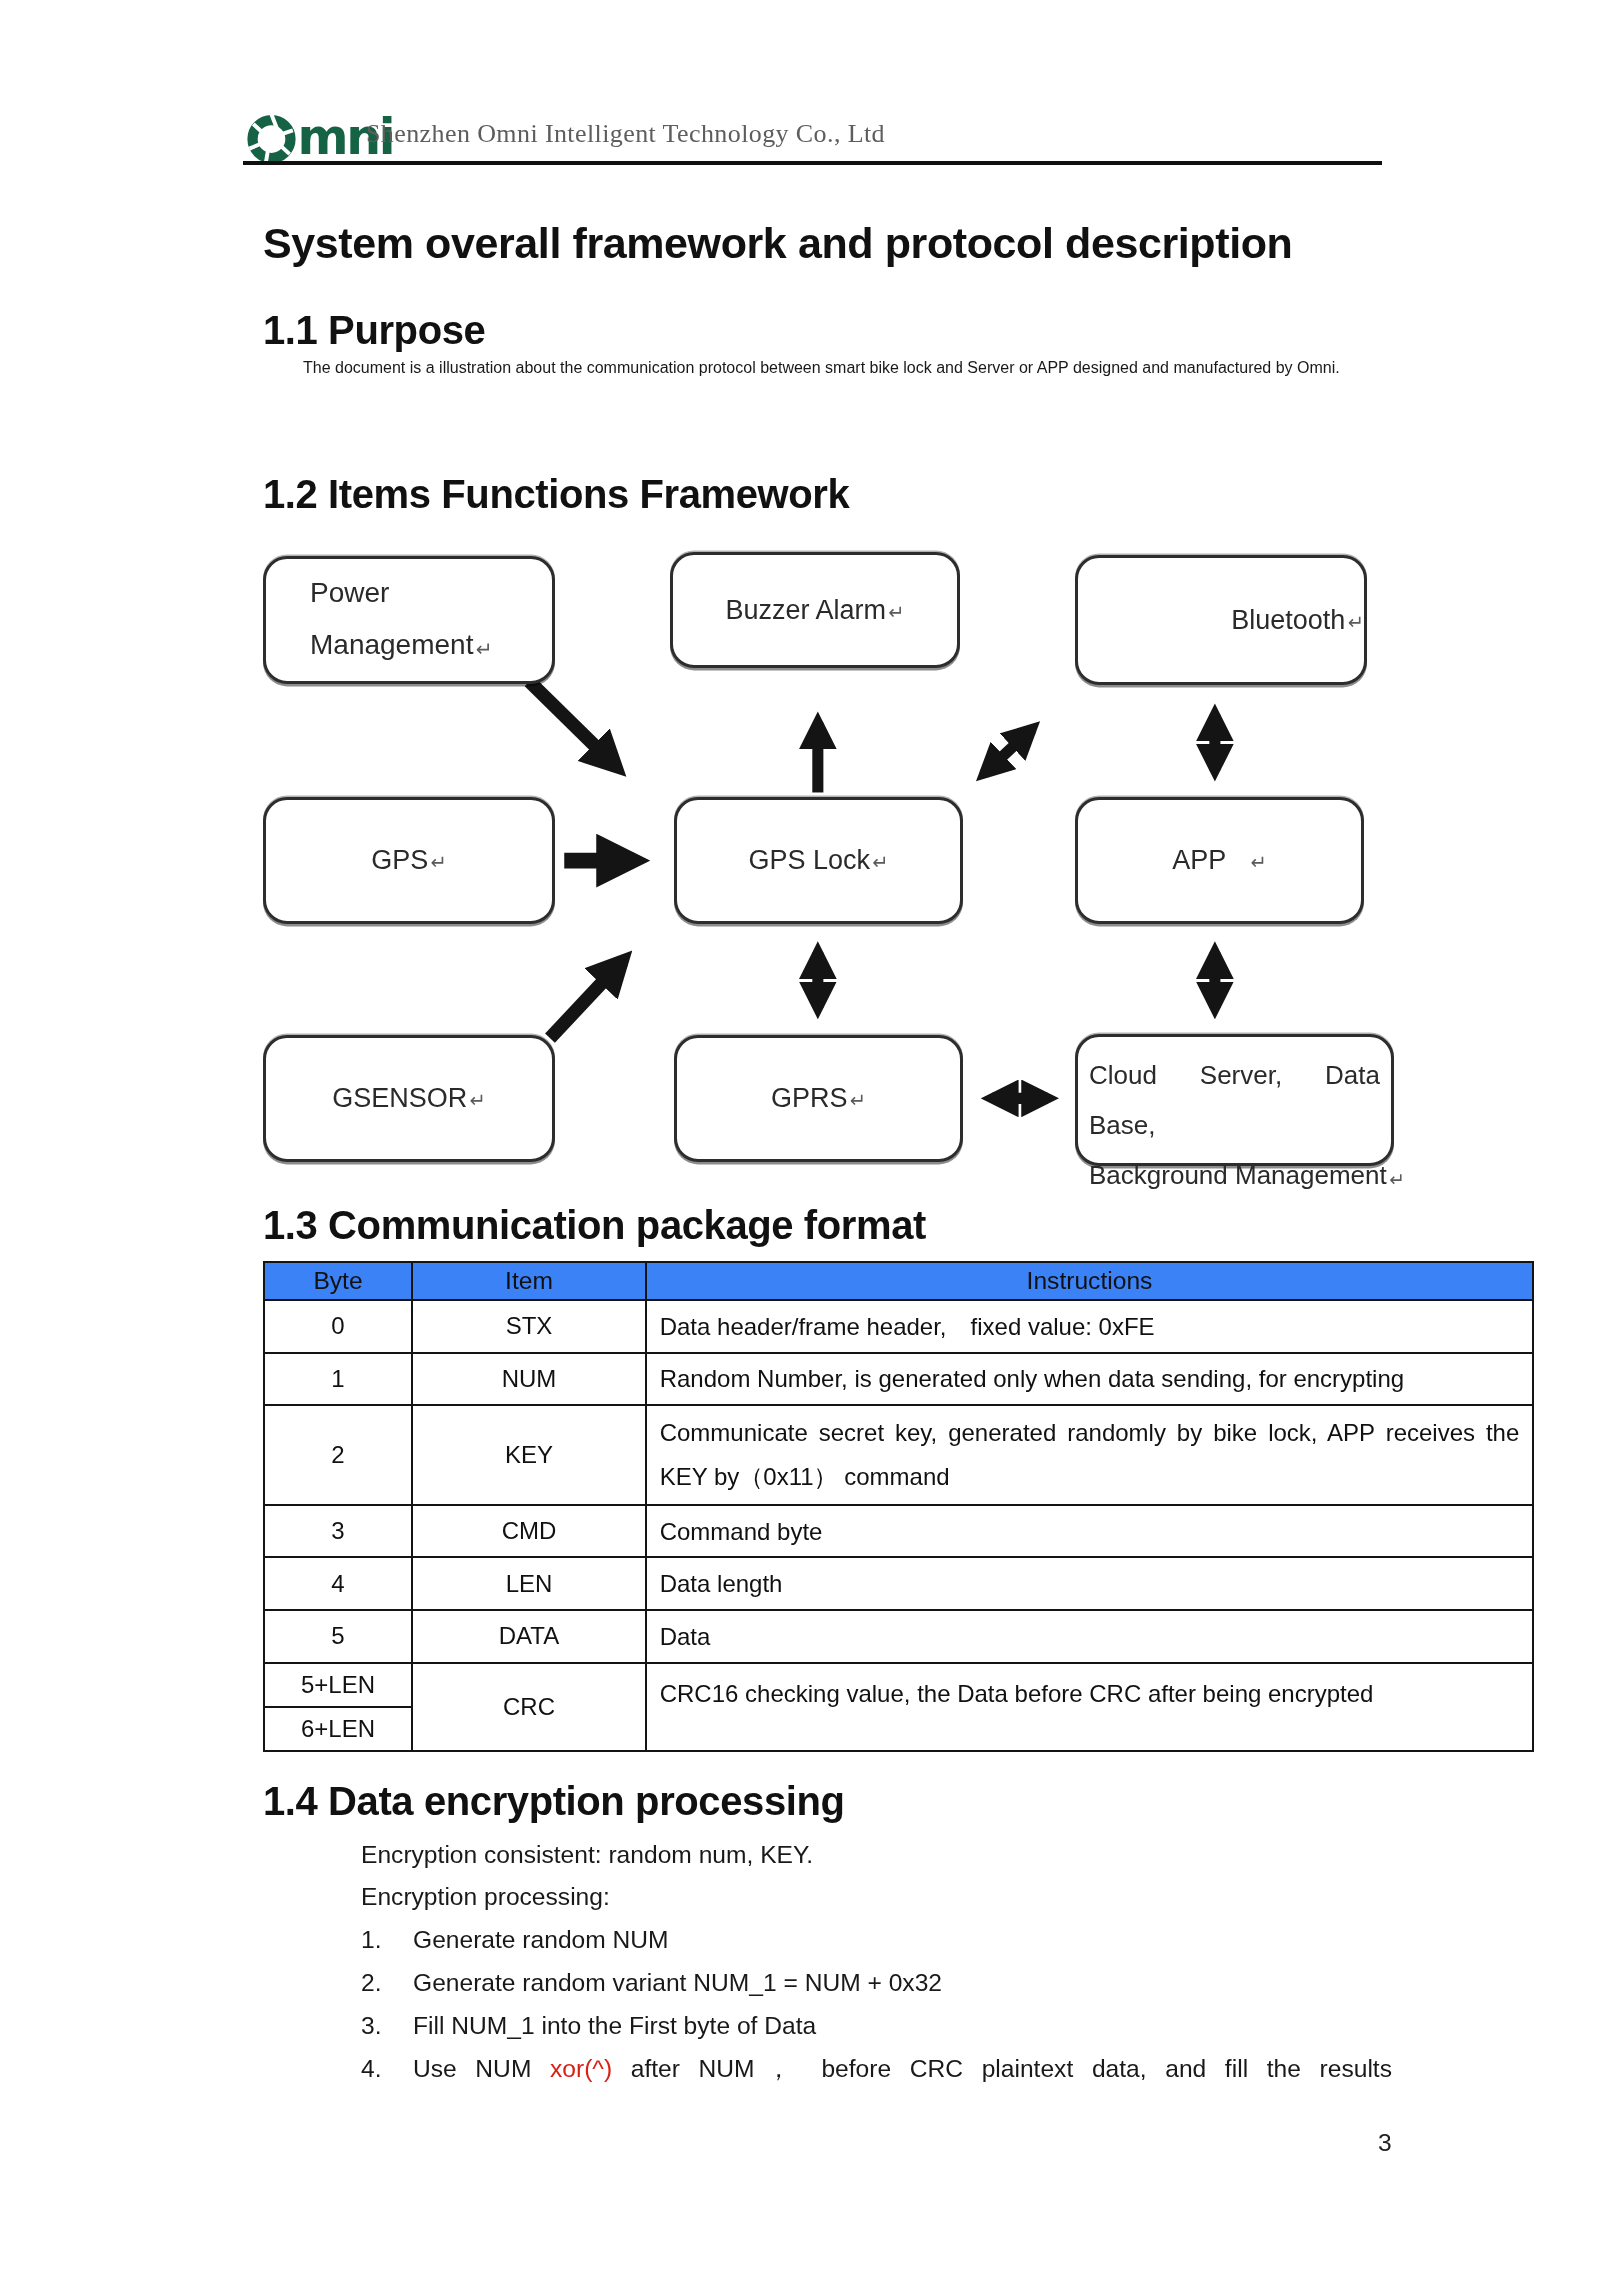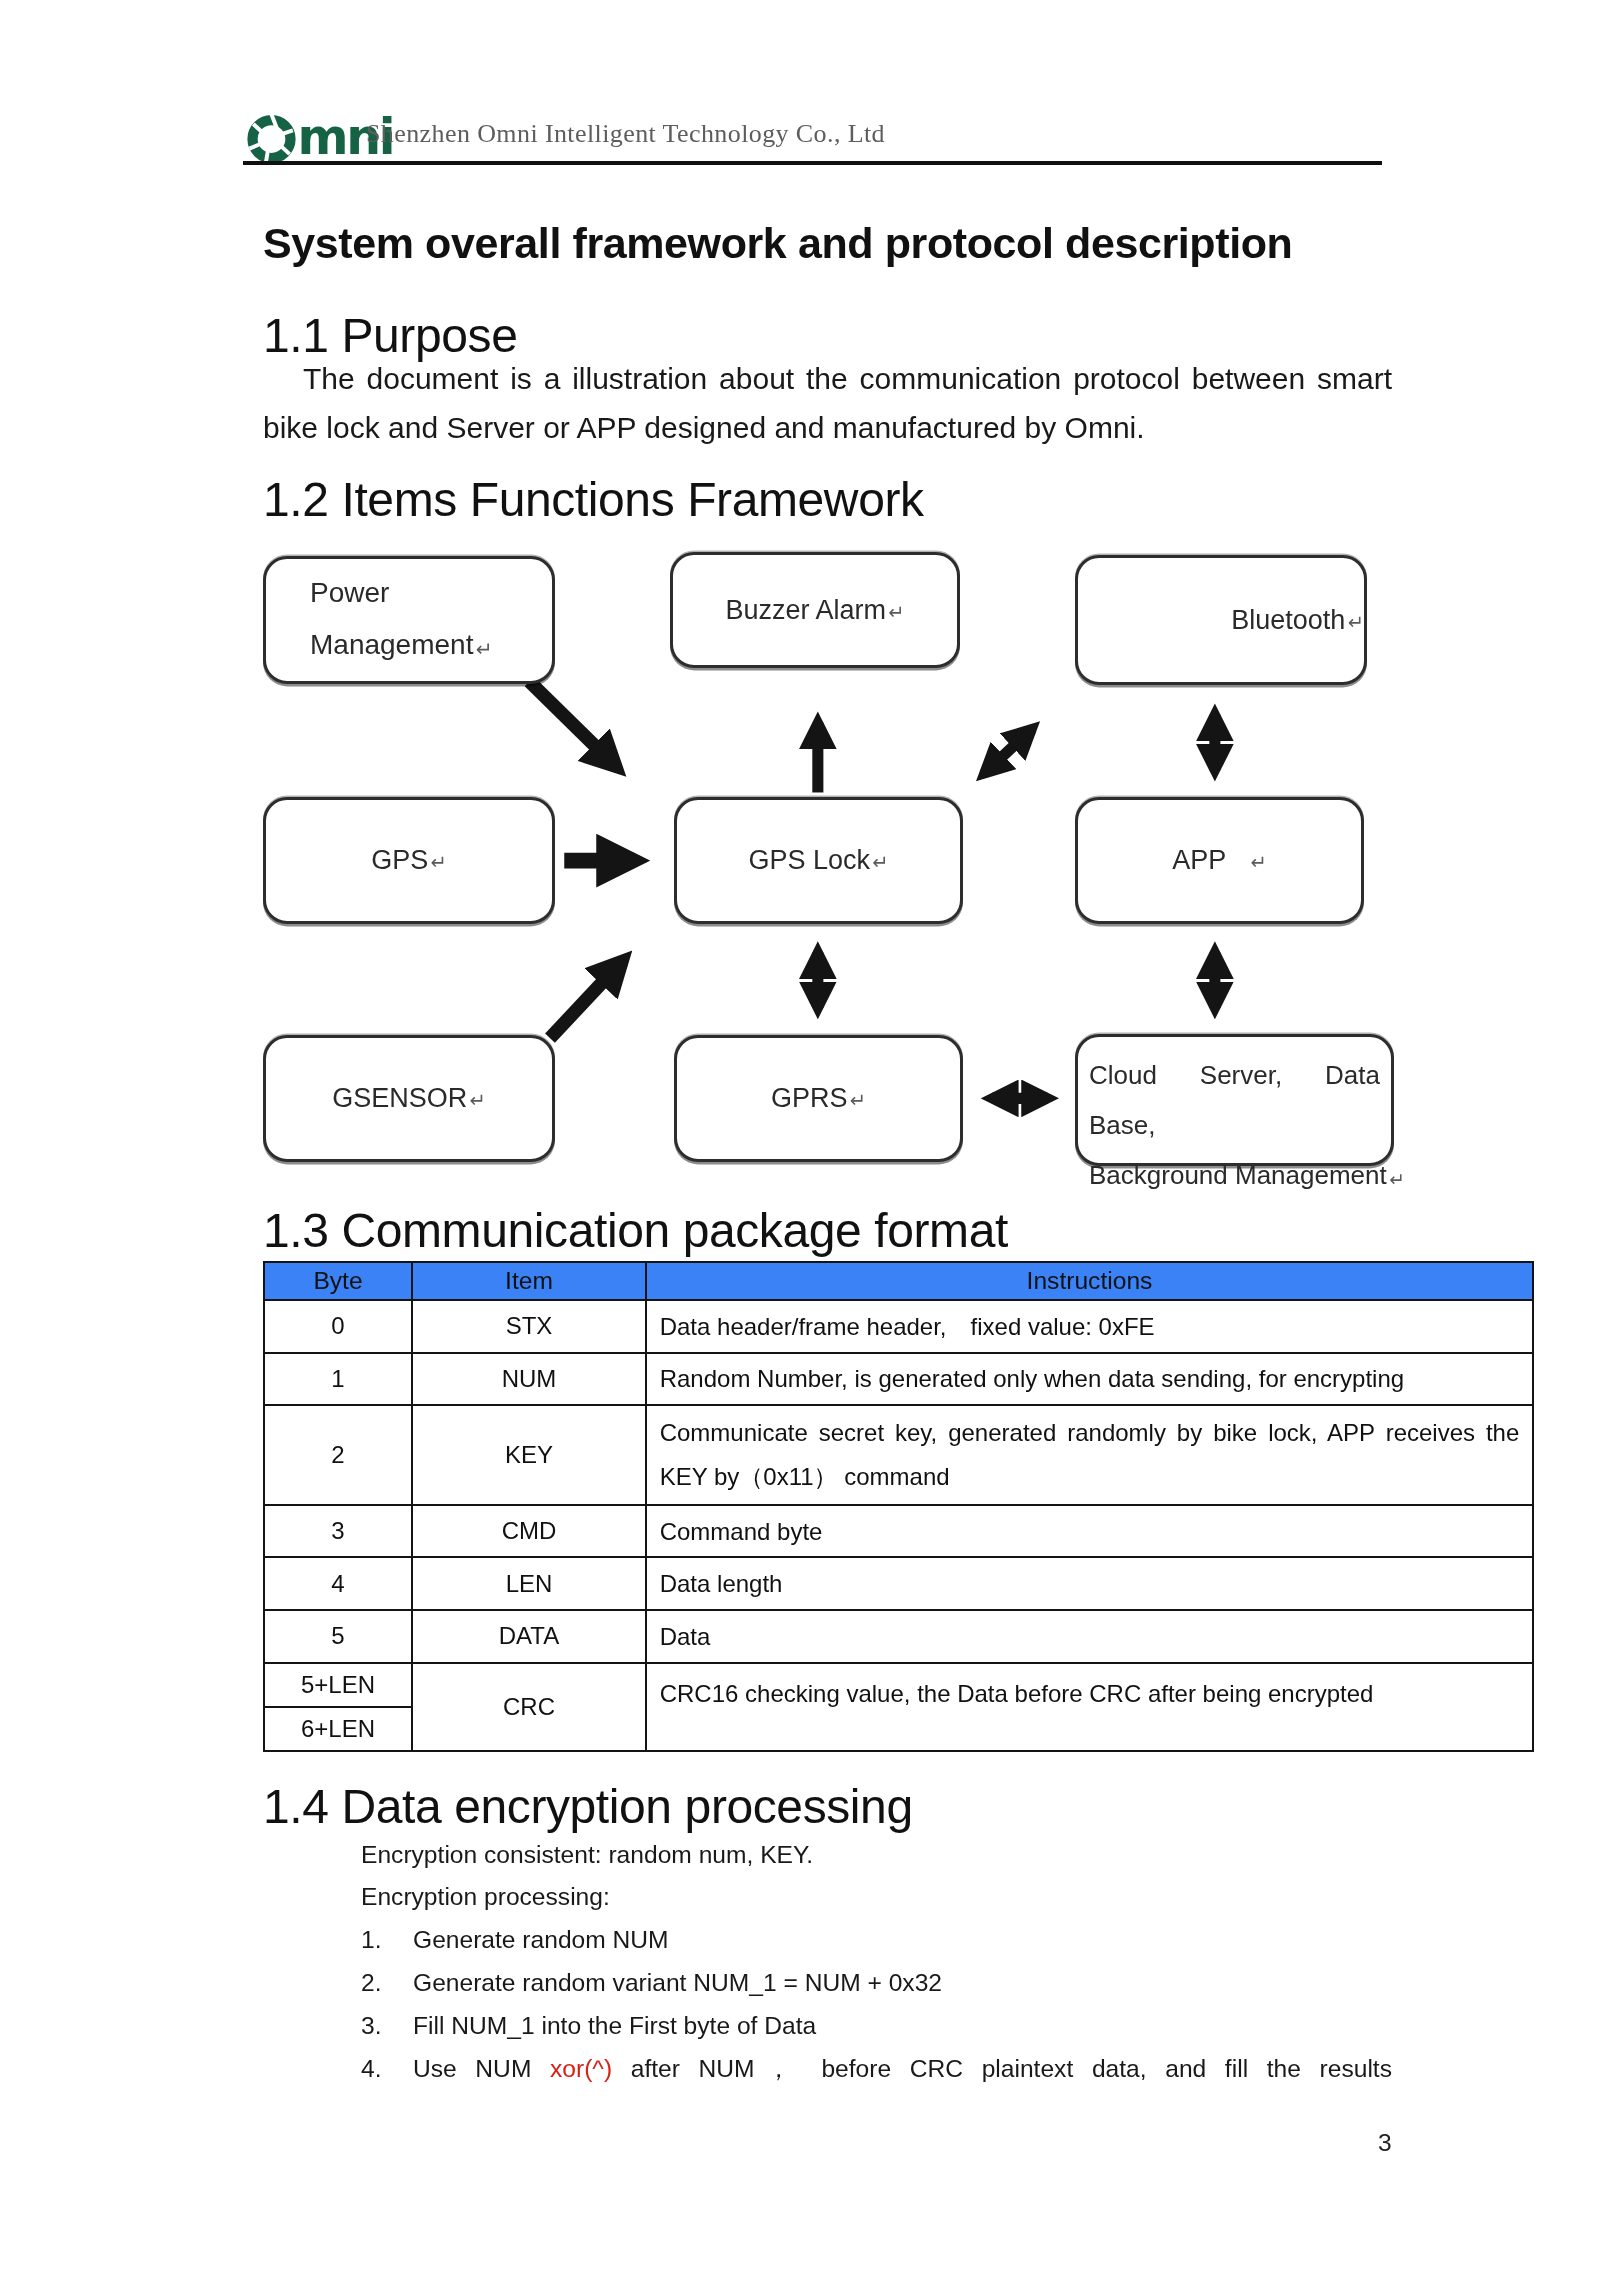--- a/index.html
+++ b/index.html
@@ -10,24 +10,24 @@
   }
   
   .logo{position:absolute;left:247px;top:113px;display:flex;align-items:center;height:49px;}
   .logo svg{display:block;}
   .logo-text{font-size:49px;font-weight:700;color:#156245;letter-spacing:-2.4px;line-height:49px;margin-left:1.6px;font-family:"DejaVu Sans",sans-serif;}
   .company{position:absolute;left:366px;top:119px;font-family:"Liberation Serif",serif;
     font-size:26px;color:#5d5d5d;letter-spacing:0.4px;}
   .rule{position:absolute;left:243px;top:161px;width:1139px;height:4px;background:#101010;}
   
   .h1{position:absolute;left:263px;top:219px;font-size:43px;font-weight:700;color:#111;letter-spacing:-0.4px;}
-  .h2{position:absolute;left:263px;font-size:48px;font-weight:400;color:#111;letter-spacing:-0.4px;}
+  .h2{position:absolute;left:263px;font-size:40px;font-weight:700;color:#111;letter-spacing:-0.4px;}
   .h2-11{top:308px}.h2-12{top:472px}.h2-13{top:1203px}.h2-14{top:1779px}
   
-  .para{position:absolute;left:263px;top:354px;width:1129px;font-size:30px;line-height:49px;
+  .para{position:absolute;left:263px;top:343px;width:1129px;font-size:16px;line-height:49px;
     text-align:justify;text-indent:40px;color:#191919;}
   
   .box{position:absolute;border:3.2px solid #2d2d2d;border-radius:24px;background:#fff;
     box-shadow:0 2.4px 0 rgba(0,0,0,.45),0 -1.6px 0 rgba(0,0,0,.3);
     display:flex;align-items:center;justify-content:center;
     font-size:27px;color:#2a2a2a;box-sizing:border-box;z-index:2;}
   .ret{font-size:0.72em;color:#5a5a5a;margin-left:2.4px;position:relative;top:2.4px;}
   .box-pm{left:263px;top:556px;width:292px;height:128px;flex-direction:column;align-items:flex-start;
     padding-left:44px;justify-content:center;line-height:52px;font-size:28px;}
   .box-buzzer{left:670px;top:552px;width:290px;height:116px;}

